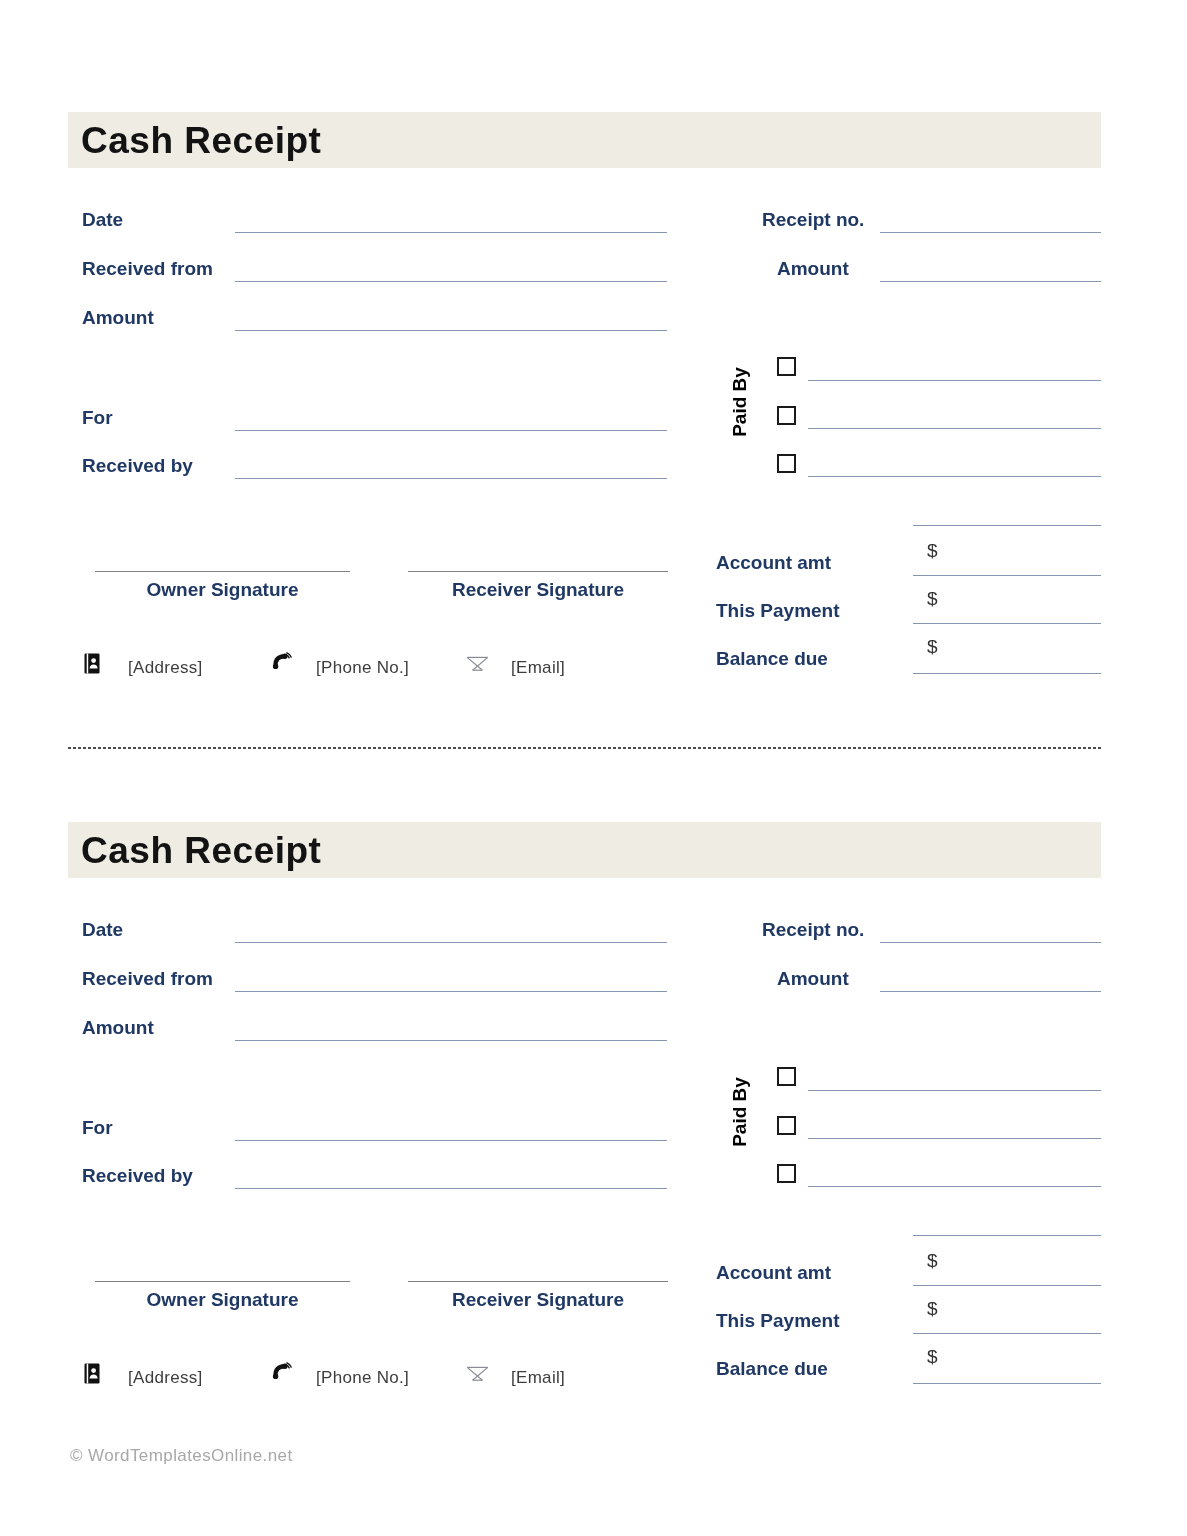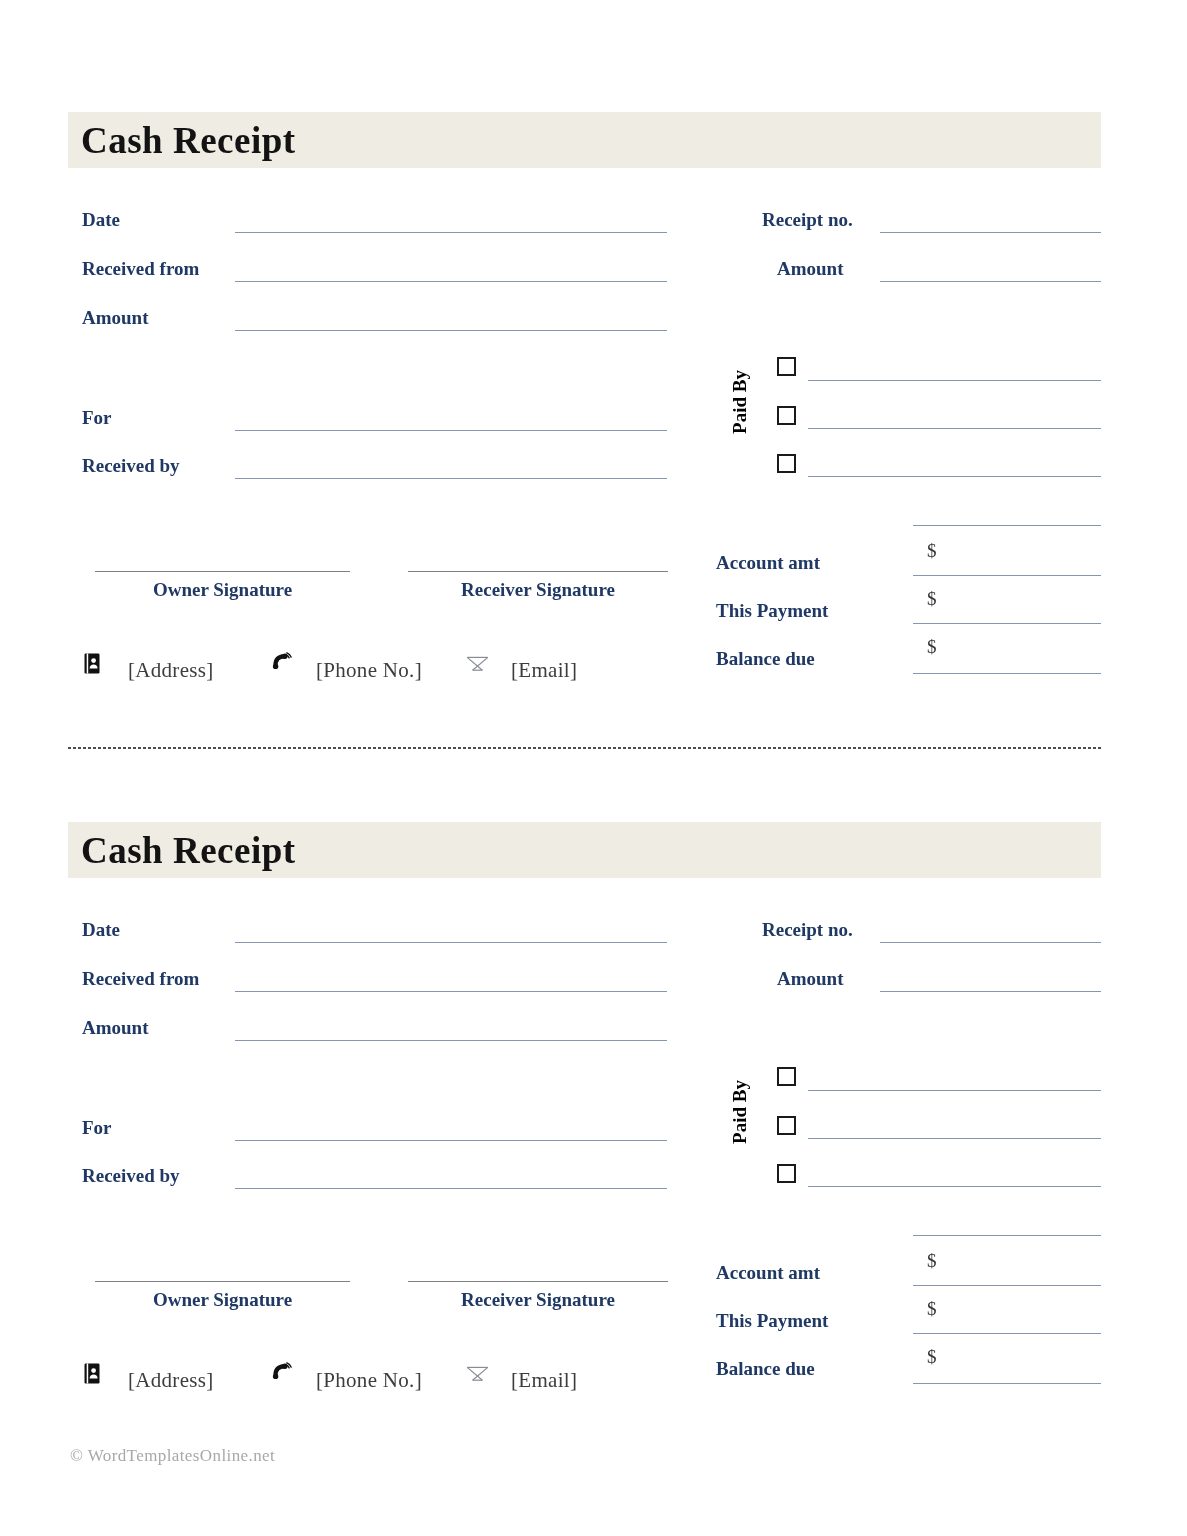--- a/index.html
+++ b/index.html
@@ -1,30 +1,30 @@
 <!DOCTYPE html>
 <html><head>
 <meta charset="utf-8">
 <style>
   html,body{margin:0;padding:0;background:#fff;}
   .page{position:relative;width:1101px;height:1536px;background:#ffffff;overflow:hidden;
-        font-family:Liberation Serif, serif;}
+        font-family:Liberation Sans, sans-serif;}
   .form{position:absolute;left:68px;top:112px;width:1052px;height:640px;}
   .band{position:absolute;left:0;top:0;width:1052px;height:56px;background:#efece4;}
   .title{margin:0;padding-left:13px;font-size:37px;line-height:57px;font-weight:bold;
          color:#131313;letter-spacing:.5px;white-space:nowrap;}
   .lbl{position:absolute;font-size:19px;font-weight:bold;color:#1f3864;white-space:nowrap;}
   .line{position:absolute;height:0;border-bottom:1.6px solid #8496b0;}
   .sigline{border-bottom:1.5px solid #808080;}
   .checkbox{position:absolute;width:15px;height:15px;border:2px solid #1a1a1a;background:#fff;}
   .paidby{position:absolute;left:627px;top:279px;width:90px;height:22px;line-height:22px;
           transform:rotate(-90deg);font-size:19px;font-weight:bold;color:#000;text-align:center;}
   .siglabel{position:absolute;font-size:19px;font-weight:bold;color:#1f3864;text-align:center;}
   .dollar{position:absolute;font-size:19px;color:#333;}
-  .contact-text{position:absolute;font-size:21px;color:#3d3d3d;letter-spacing:.3px;white-space:nowrap;}
+  .contact-text{position:absolute;font-size:17px;color:#3d3d3d;letter-spacing:.3px;white-space:nowrap;}
   .icon{position:absolute;}
   .divider{position:absolute;left:68px;top:747px;width:1052px;height:2px;
            background:repeating-linear-gradient(to right,#4d4d4d 0 3px,rgba(0,0,0,0) 3px 5px);}
   .footer{position:absolute;left:70px;top:1446px;font-size:17px;color:#a8a8a8;letter-spacing:.4px;}
 </style>
 </head>
 <body>
 
 <div class="page">
 

